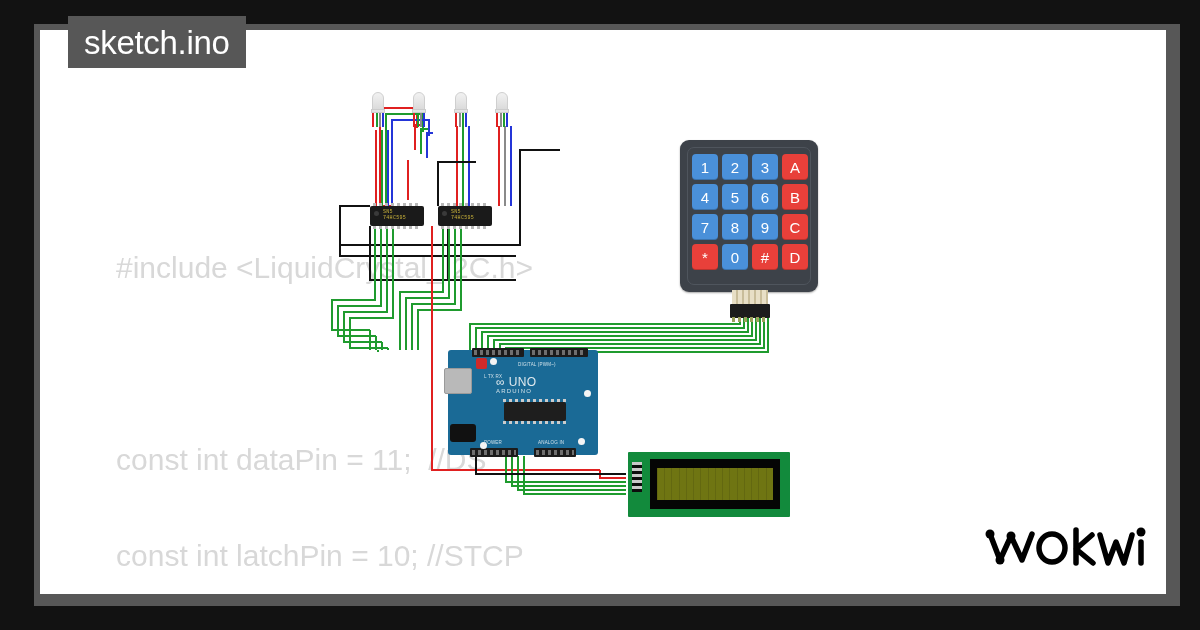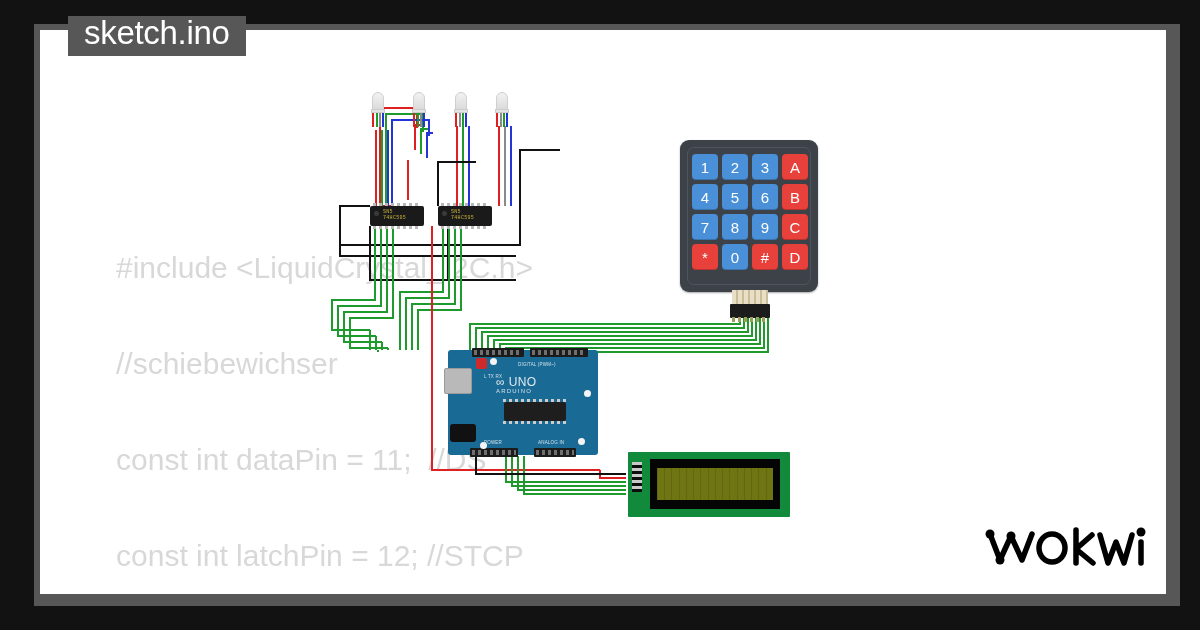--- a/index.html
+++ b/index.html
@@ -24,24 +24,24 @@
     left: 40px; top: 30px;
     width: 1126px; height: 564px;
     background: #ffffff;
     overflow: hidden;
   }
 
   
   .tab {
     position: absolute;
     left: 68px; top: 16px;
-    height: 40px;
-    padding: 0 16px;
+    height: 52px;
+    padding: 8px 16px;
     background: #575757;
-    display: flex; 
+    display: flex; align-items: center;
     z-index: 40;
   }
   .tab-label {
     color: #ffffff;
     font-size: 33px;
     line-height: 1;
     letter-spacing: -0.3px;
     white-space: nowrap;
   }
 
@@ -239,23 +239,23 @@
 
 <div id="stage">
 
   <div class="panel-frame"></div>
 
   <div class="panel">
 
     <div class="code">
       <br>
       <span>#include &lt;LiquidCrystal_I2C.h&gt;</span><br>
-      <span>//schiebewichser</span><br>
+      <br>
       <span>const int dataPin = 11;  //DS</span><br>
-      <span>const int latchPin = 12; //STCP</span><br>
+      <span>const int latchPin = 10; //STCP</span><br>
       <br>
       
       <br>
       <br>
       <br>
       
     </div>
 
     <div class="circuit">
 

